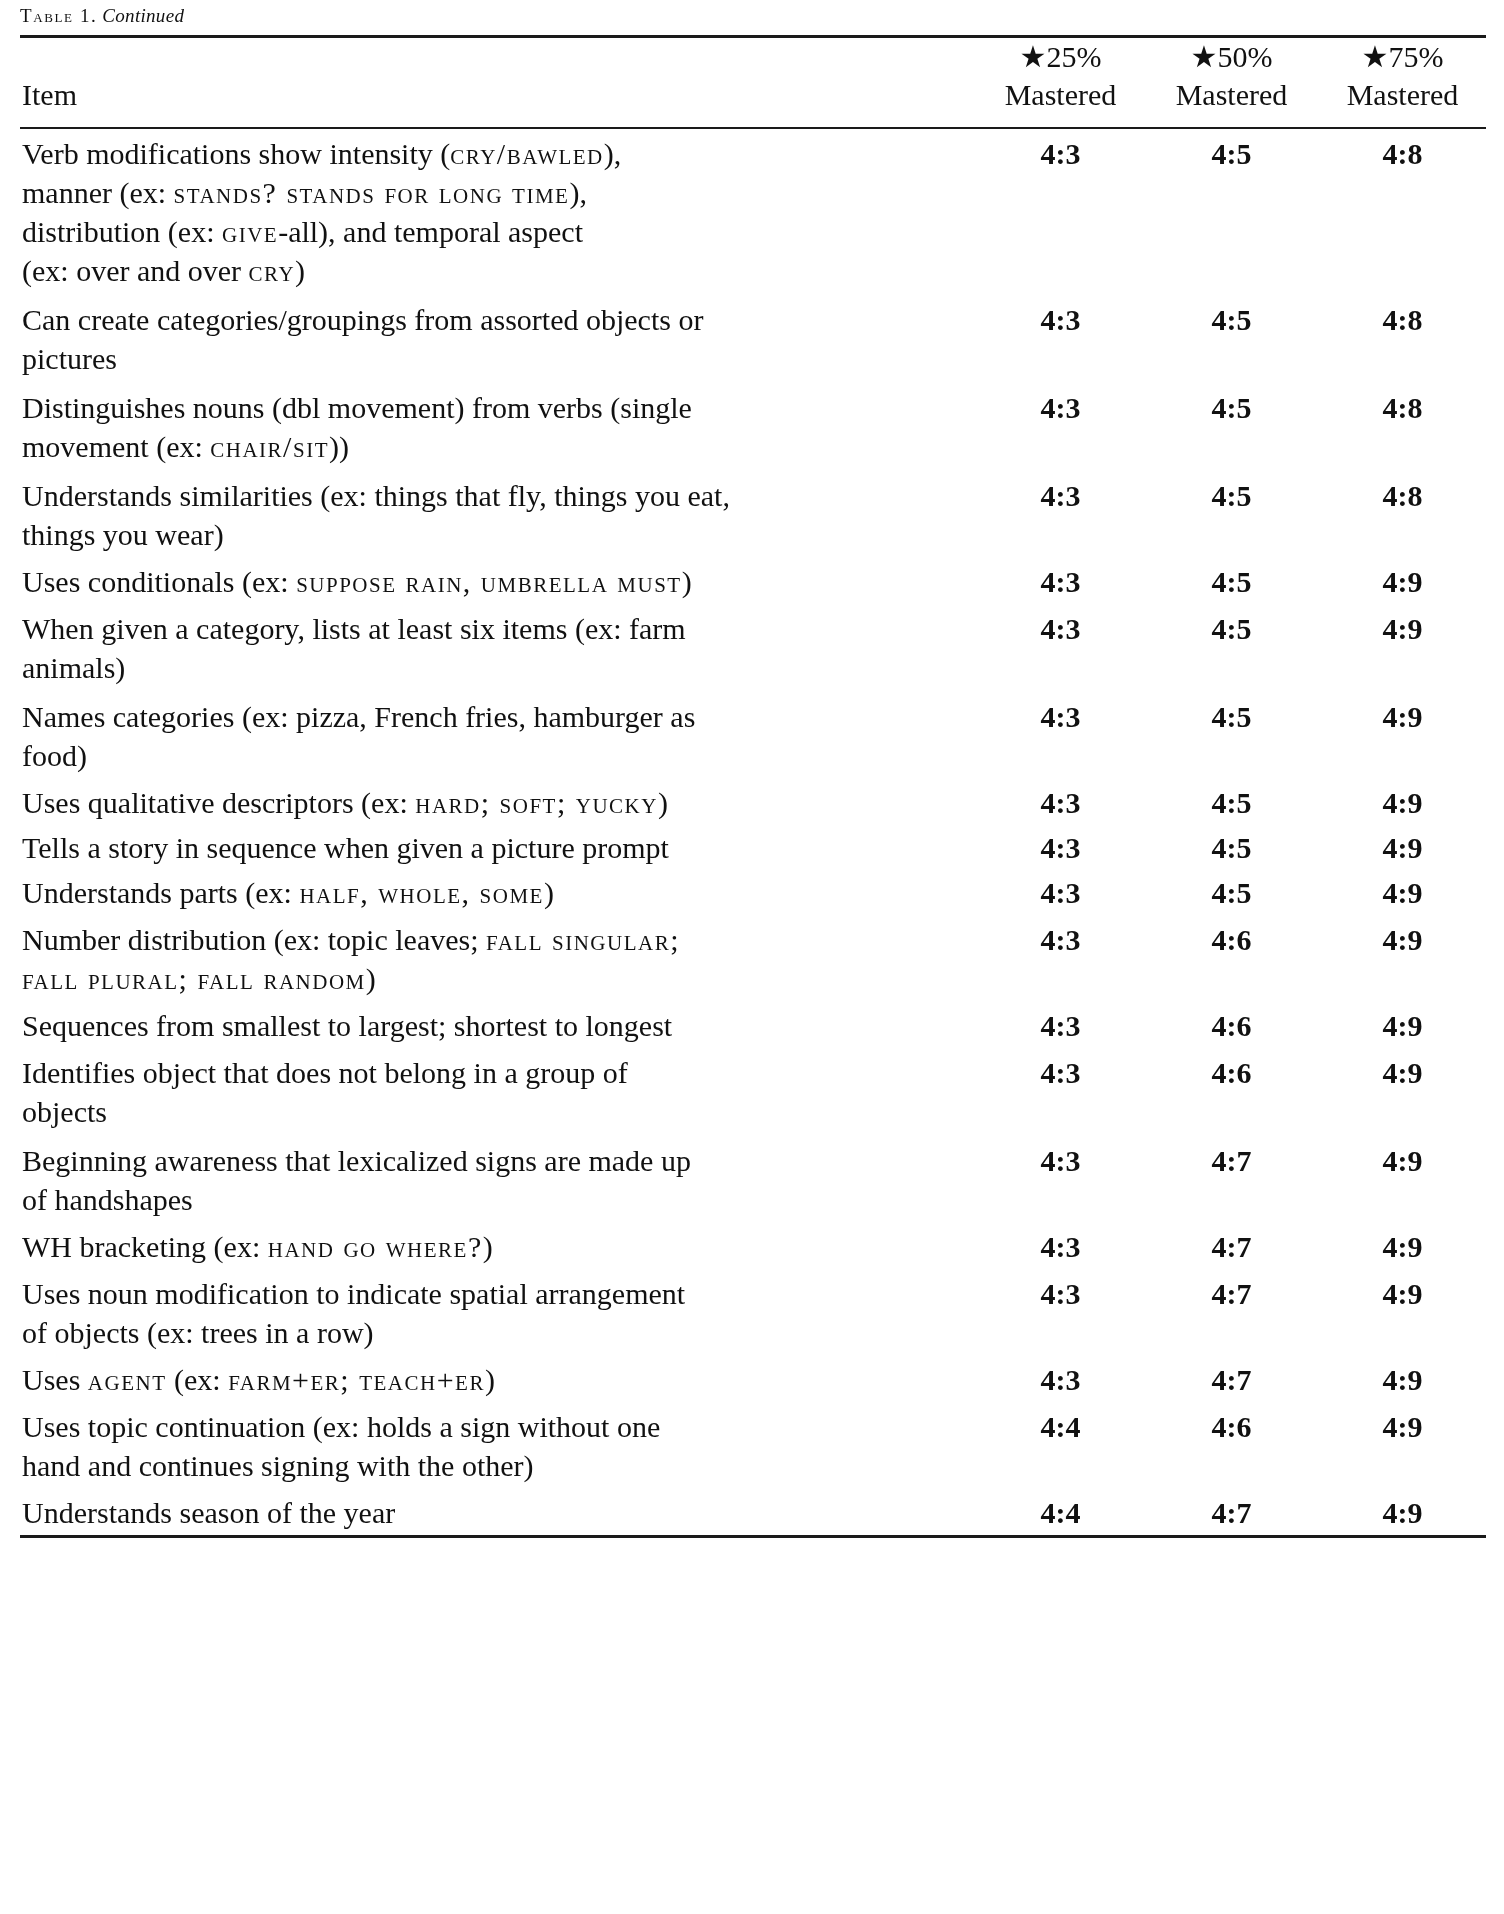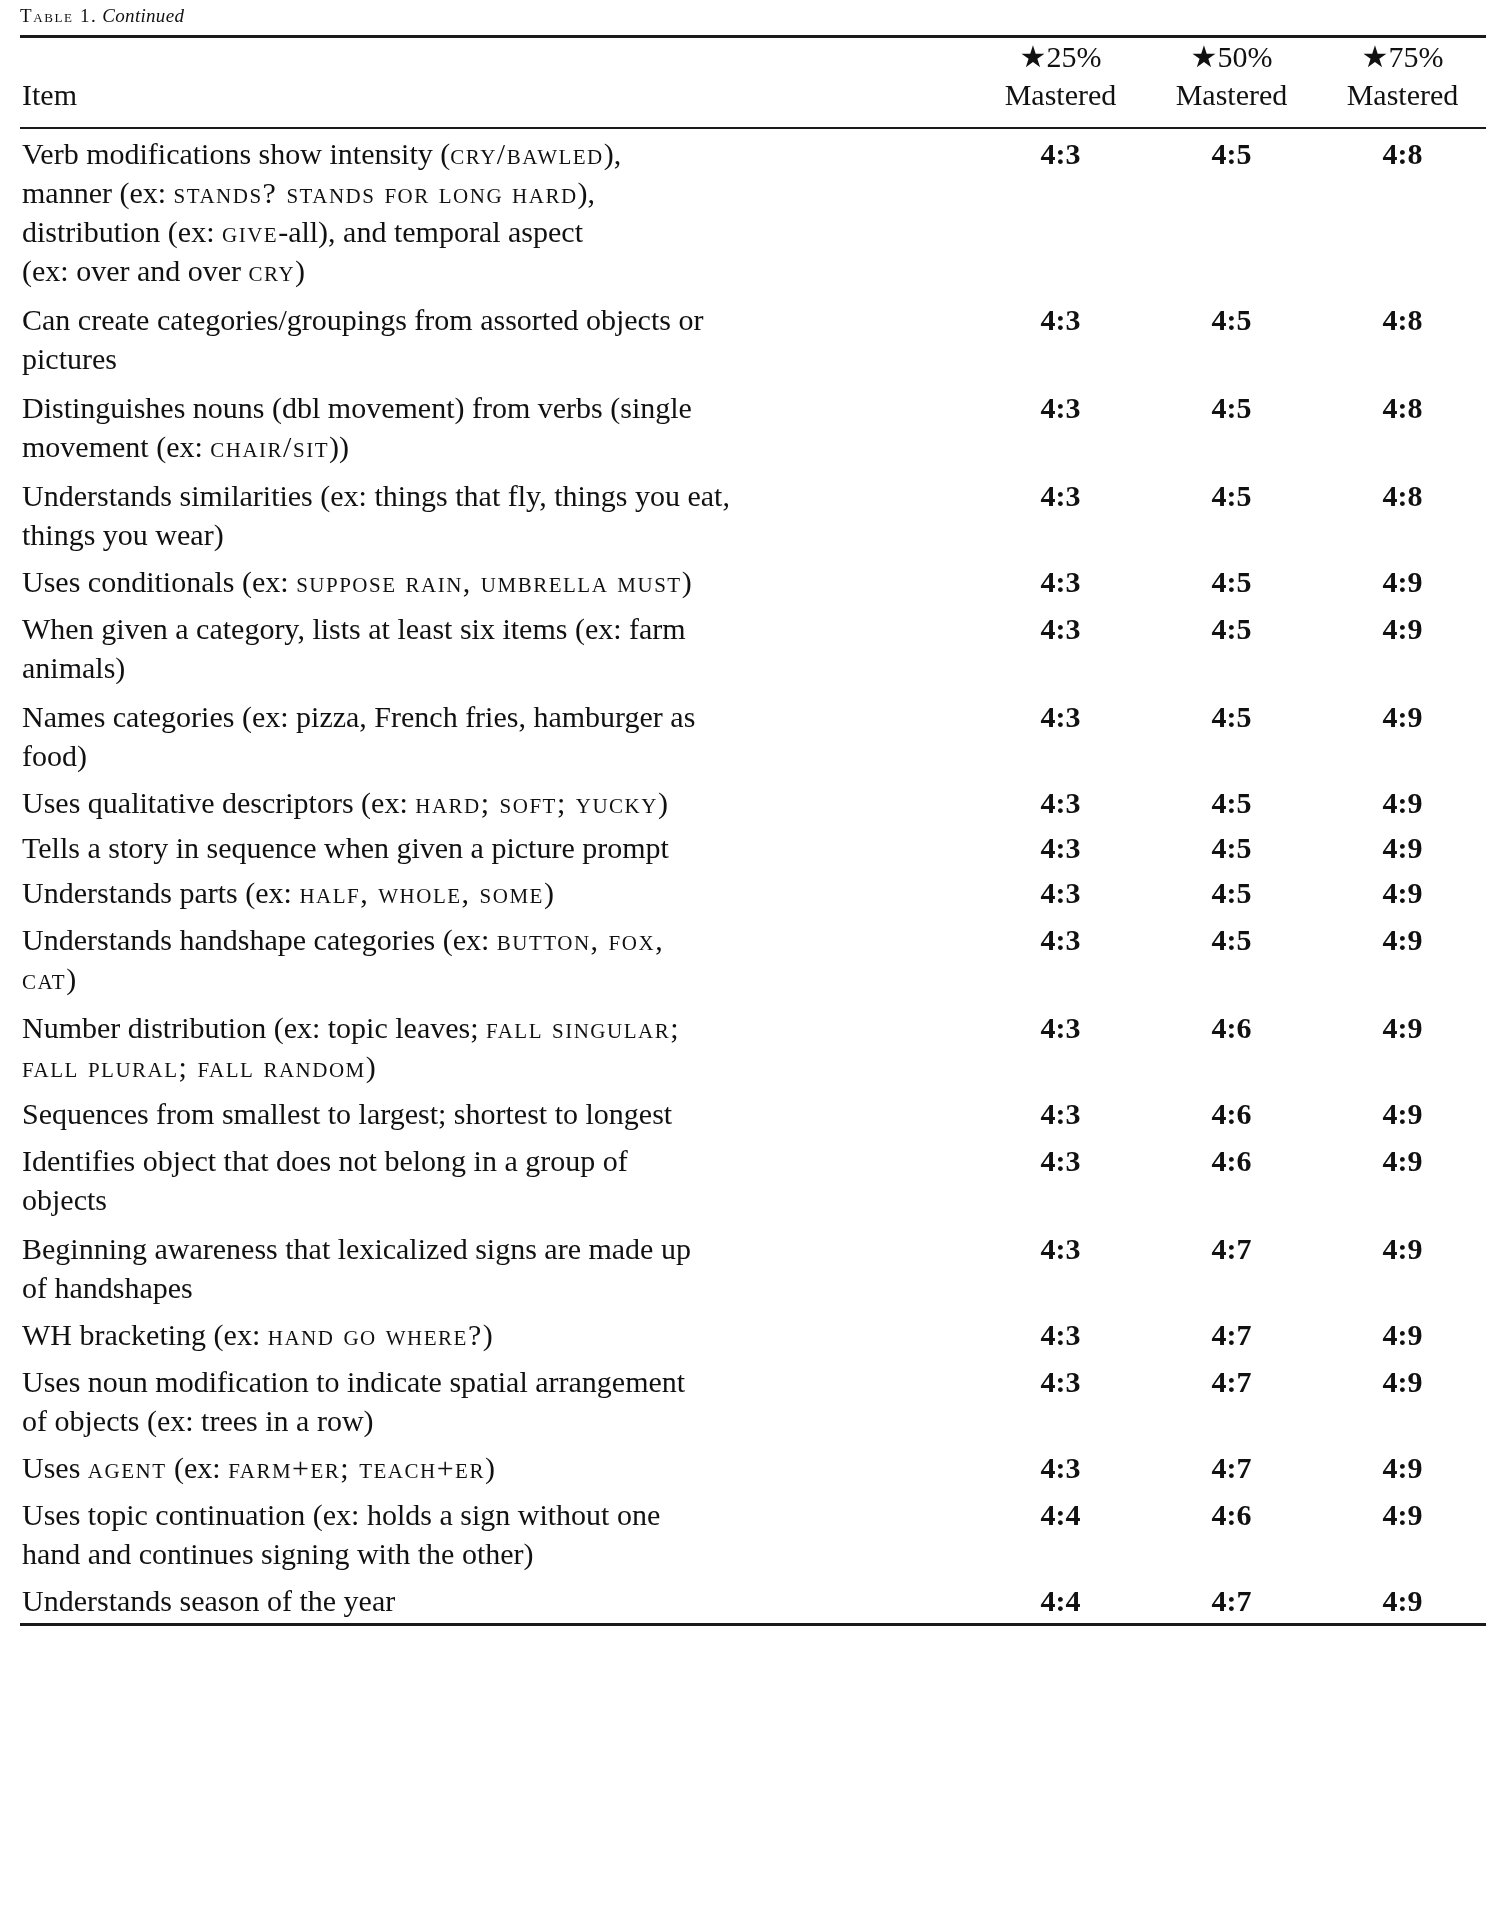--- a/index.html
+++ b/index.html
@@ -144,21 +144,21 @@
 
   <table class="t">
     <colgroup>
       <col class="c-item">
       <col class="c-num">
       <col class="c-num">
       <col class="c-num">
     </colgroup>
     <tbody id="tbody">
         <tr>
-          <td class="item">Verb modifications show intensity (<span class="sc">cry/bawled</span>),<br>manner (ex: <span class="sc">stands? stands for long hard</span>),<br>distribution (ex: <span class="sc">give</span>-all), and temporal aspect<br>(ex: over and over <span class="sc">cry</span>)</td>
+          <td class="item">Verb modifications show intensity (<span class="sc">cry/bawled</span>),<br>manner (ex: <span class="sc">stands? stands for long time</span>),<br>distribution (ex: <span class="sc">give</span>-all), and temporal aspect<br>(ex: over and over <span class="sc">cry</span>)</td>
           <td class="num">4:3</td>
           <td class="num">4:5</td>
           <td class="num">4:8</td>
         </tr>
         <tr>
           <td class="item">Can create categories/groupings from assorted objects or<br>pictures</td>
           <td class="num">4:3</td>
           <td class="num">4:5</td>
           <td class="num">4:8</td>
         </tr>
@@ -199,26 +199,20 @@
           <td class="num">4:9</td>
         </tr>
         <tr class="tight">
           <td class="item">Tells a story in sequence when given a picture prompt</td>
           <td class="num">4:3</td>
           <td class="num">4:5</td>
           <td class="num">4:9</td>
         </tr>
         <tr class="tight">
           <td class="item">Understands parts (ex: <span class="sc">half, whole, some</span>)</td>
-          <td class="num">4:3</td>
-          <td class="num">4:5</td>
-          <td class="num">4:9</td>
-        </tr>
-        <tr>
-          <td class="item">Understands handshape categories (ex: <span class="sc">button, fox,</span><br><span class="sc">cat</span>)</td>
           <td class="num">4:3</td>
           <td class="num">4:5</td>
           <td class="num">4:9</td>
         </tr>
         <tr>
           <td class="item">Number distribution (ex: topic leaves; <span class="sc">fall singular;</span><br><span class="sc">fall plural; fall random</span>)</td>
           <td class="num">4:3</td>
           <td class="num">4:6</td>
           <td class="num">4:9</td>
         </tr>

